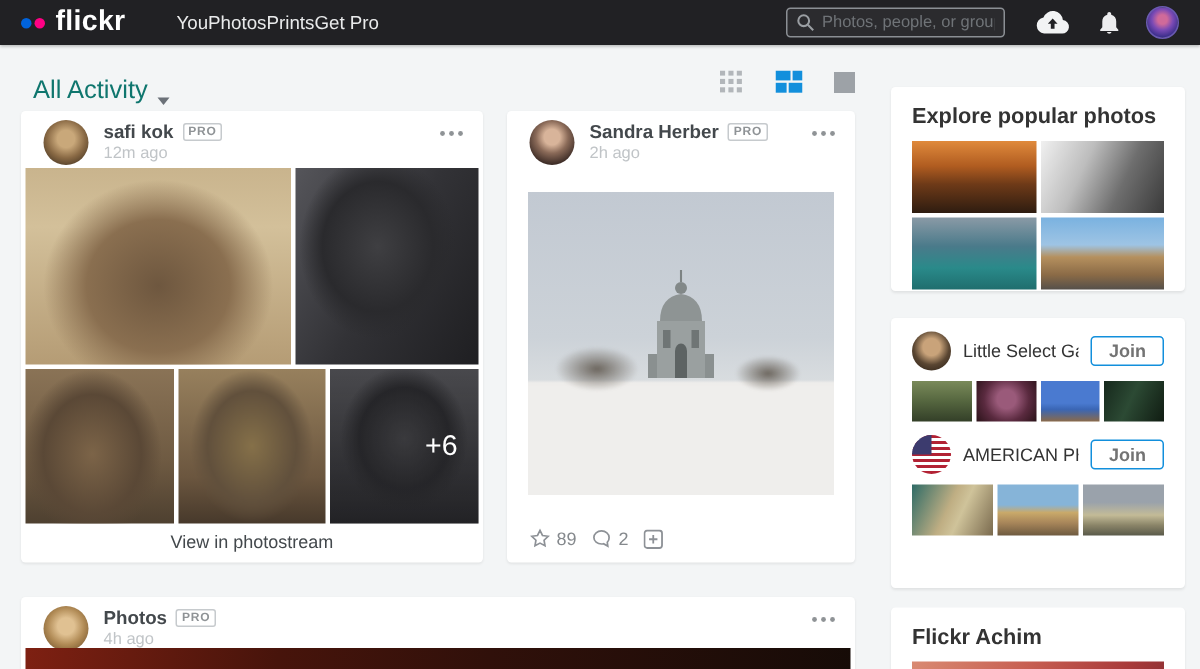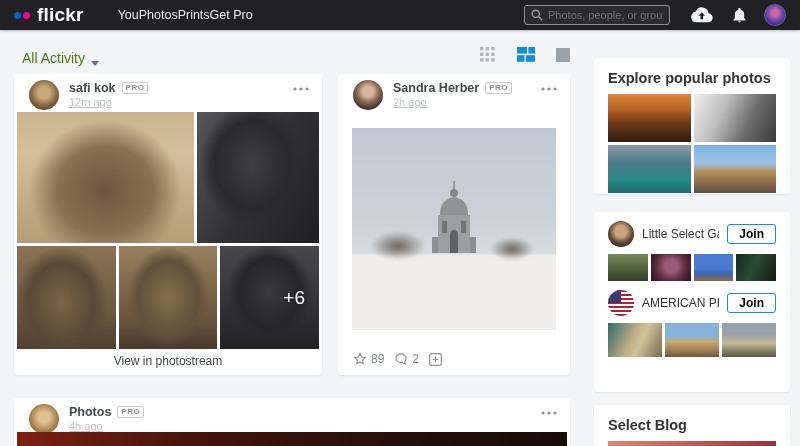--- a/index.html
+++ b/index.html
@@ -25,38 +25,38 @@
                       font-size:11px; color:#cfd2d5; width:100%; min-width:0;
                       font-family:"Liberation Sans",sans-serif; }
   .search-box input::placeholder { color:#6f7377; }
   .nav-icon { margin-left:20px; display:flex; align-items:center; cursor:pointer; }
   .nav-avatar { width:22px; height:22px; border-radius:50%; margin-left:18px; cursor:pointer;
                 background:radial-gradient(circle at 50% 40%, #d06a9a 0 20%, #7a4ab5 45%, #3a2e8a 75%, #272064 100%);
                 border:1px solid #6a5ab0; }
 
   
   .filter { position:absolute; left:22px; top:50px; display:flex; align-items:flex-end; gap:6px;
-            font-size:14px; color:#4d7c0f; cursor:pointer; }
+            font-size:17px; color:#0f766e; cursor:pointer; }
   .caret { width:0; height:0; border-left:4px solid transparent; border-right:4px solid transparent;
            border-top:5px solid #6b7178; margin-top:1px; }
   .view-toggles { position:absolute; left:480px; top:47px; width:90px; display:flex;
                   justify-content:space-between; align-items:center; }
   .view-toggles span { cursor:pointer; display:flex; }
 
   
   .card { position:absolute; background:#fff; border-radius:3px;
           box-shadow:0 1px 2px rgba(0,0,0,.08); }
   .card-header { position:relative; height:38px; }
   .avatar { position:absolute; left:15px; top:6px; width:30px; height:30px;
             border-radius:50%; cursor:pointer; }
   .user-line { position:absolute; left:55px; top:7px; display:flex; align-items:center; gap:6px; }
   .user-name { font-size:12.5px; font-weight:700; color:#43484c; cursor:pointer; }
   .pro-badge { font-size:8px; font-weight:700; color:#8f9396; border:1px solid #c6cacd;
                border-radius:2px; padding:0 3px; line-height:10px; letter-spacing:.5px; }
-  .time { position:absolute; left:55px; top:22px; font-size:11px; color:#c0c4c7;text-decoration:underline; }
+  .time { position:absolute; left:55px; top:22px; font-size:11px; color:#c0c4c7; }
   .more-btn { position:absolute; right:13px; top:13px; cursor:pointer; display:flex; }
 
   
   .card-safi { left:14px; top:74px; width:308px; height:301px; }
   .photos-grid { position:absolute; left:3px; top:38px; width:302px; }
   .prow { display:flex; gap:3px; }
   .prow-top { height:131px; }
   .prow-bottom { height:103px; margin-top:3px; }
   .ptile { cursor:pointer; }
   .p-chimp { flex:0 0 177px;
@@ -114,21 +114,21 @@
   .t-lake { background:linear-gradient(to bottom, #8a9aa6 0%, #4a7a8a 40%, #2a8a8a 70%, #1f6e6e 100%); }
   .t-city { background:linear-gradient(to bottom, #7ab2e0 0%, #9ec4e4 38%, #b5905e 55%, #8a6a46 80%, #55504a 100%); }
 
   .group-row { display:flex; align-items:center; gap:8px; margin:9px 14px 0; }
   .group-avatar { width:26px; height:26px; border-radius:50%; flex:none; position:relative;
                   overflow:hidden; cursor:pointer; }
   .ga-little { background:radial-gradient(circle at 50% 40%, #c9a37a 0 28%, #5a4632 58%, #241a12 100%); }
   .ga-flag { background:repeating-linear-gradient(to bottom, #b22234 0 2px, #ffffff 2px 4px); }
   .ga-flag i { position:absolute; left:0; top:0; width:13px; height:13px; background:#3c3b6e; display:block; }
   .group-name { flex:1; font-size:12px; color:#333; white-space:nowrap; overflow:hidden; cursor:pointer; }
-  .join-btn { flex:none; font-size:12px; font-weight:700; color:#000000; background:#fff;
+  .join-btn { flex:none; font-size:12px; font-weight:700; color:#737373; background:#fff;
               border:1px solid #128fdc; border-radius:3px; padding:2px 11px; cursor:pointer;
               font-family:"Liberation Sans",sans-serif; }
   .group-strip { display:flex; gap:3px; margin:7px 14px 0; }
   .group-strip .thumb { flex:1; cursor:pointer; }
   .strip-1 .thumb { height:27px; }
   .strip-2 .thumb { height:34px; }
   .g1a { background:linear-gradient(to bottom, #7a8a5a 0%, #55663f 50%, #333f28 100%); }
   .g1b { background:radial-gradient(circle at 50% 45%, #9a5a7a 0 25%, #5a2a3f 60%, #2a1218 100%); }
   .g1c { background:linear-gradient(to bottom, #4a7ad0 0 55%, #3a66b5 70%, #8a6a4a 100%); }
   .g1d { background:linear-gradient(115deg, #16281c 0%, #2c4a34 45%, #101c12 100%); }
@@ -364,15 +364,15 @@
     <button class="join-btn">Join</button>
   </div>
   <div class="group-strip strip-2">
     <div class="thumb g2a"></div>
     <div class="thumb g2b"></div>
     <div class="thumb g2c"></div>
   </div>
 </div>
 
 <div class="card side-card side-blog">
-  <div class="side-title">Select Blog</div>
+  <div class="side-title">Flickr Achim</div>
   <div class="blog-image"></div>
 </div>
 
 </body></html>

